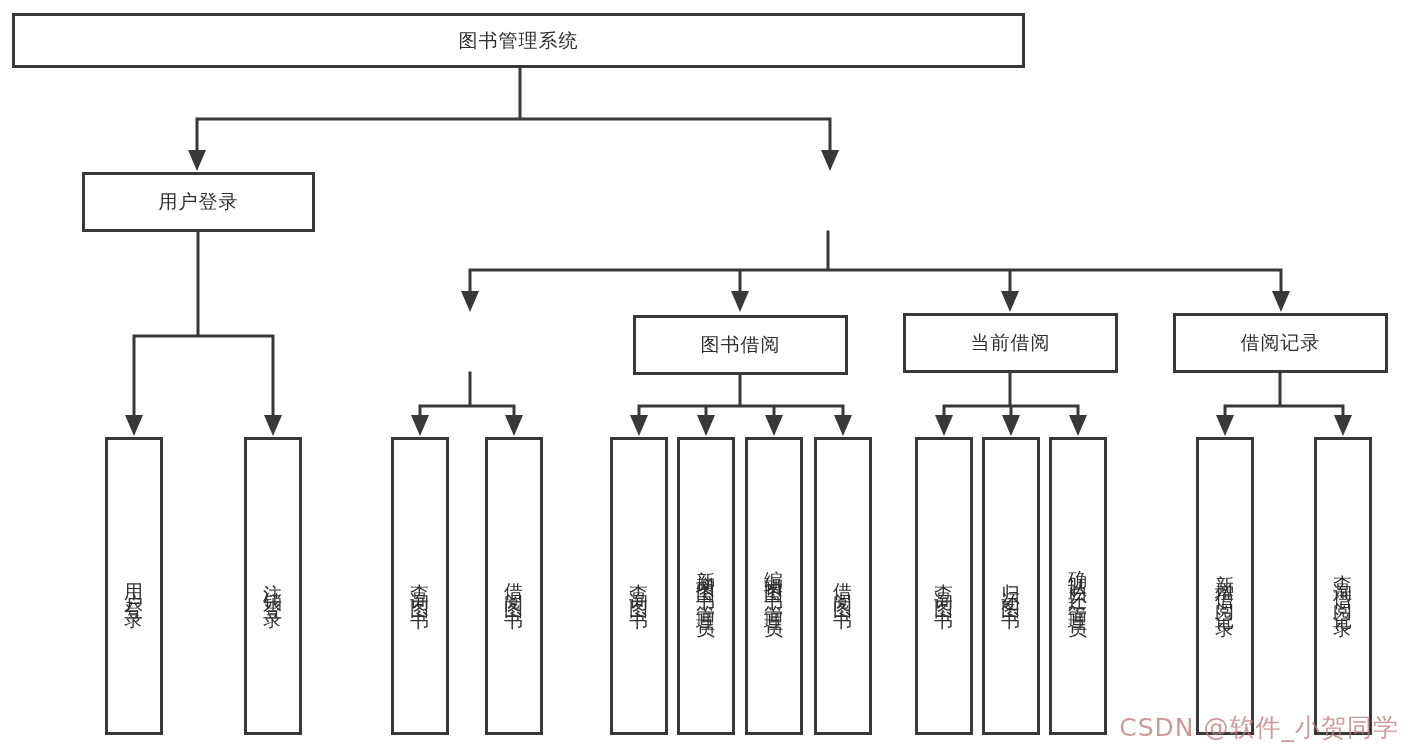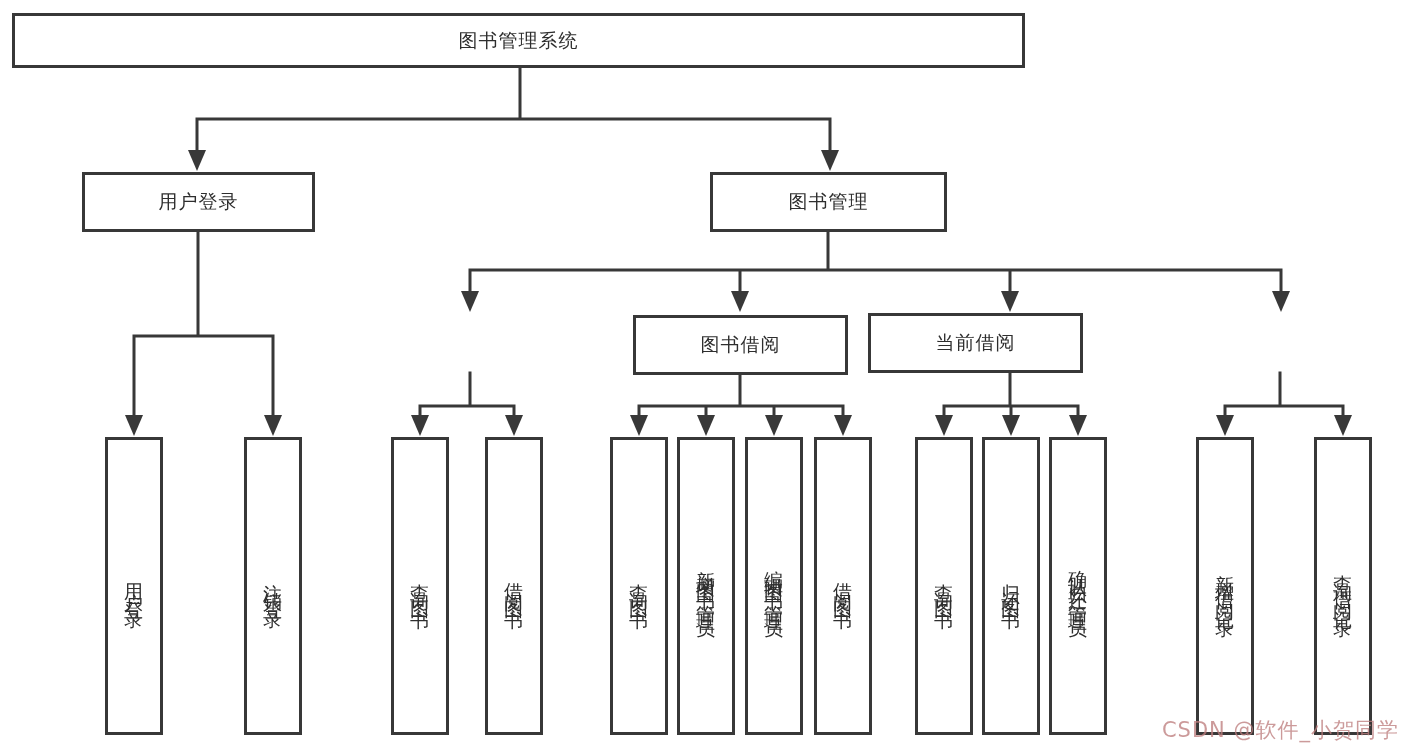--- a/index.html
+++ b/index.html
@@ -30,21 +30,21 @@
     text-orientation:mixed;
     font-size:19px;
     letter-spacing:9px;
     line-height:1;
   }
   .vtext.long{letter-spacing:7px;}
   .watermark{
     position:absolute;
     right:6px;bottom:3px;
     z-index:3;
-    font-size:21px;
+    font-size:25px;
     color:rgba(190,125,125,0.78);
     letter-spacing:1px;
     white-space:nowrap;
   }
 </style>
 </head>
 <body>
 
 <div class="stage">
 
@@ -81,29 +81,29 @@
     <polygon points="1334,415 1352,415 1343,436" fill="#383838"></polygon>
   </svg>
 
   <div class="box" style="left:12px;top:13px;width:1013px;height:55px">
     <span class="hlabel">图书管理系统</span>
   </div>
 
   <div class="box" style="left:82px;top:172px;width:233px;height:60px">
     <span class="hlabel">用户登录</span>
   </div>
-  <div class="box" style="left:710px;top:172px;width:237px;height:60px">
-    <span class="hlabel">图书管理</span>
-  </div>
 
   <div class="box" style="left:633px;top:315px;width:215px;height:60px">
     <span class="hlabel">图书借阅</span>
   </div>
-  <div class="box" style="left:868px;top:313px;width:215px;height:60px">
+  <div class="box" style="left:903px;top:313px;width:215px;height:60px">
     <span class="hlabel">当前借阅</span>
+  </div>
+  <div class="box" style="left:1173px;top:313px;width:215px;height:60px">
+    <span class="hlabel">借阅记录</span>
   </div>
 
   <div class="box" style="left:105px;top:437px;width:58px;height:298px">
     <span class="vtext">用户登录</span>
   </div>
   <div class="box" style="left:244px;top:437px;width:58px;height:298px">
     <span class="vtext">注销登录</span>
   </div>
 
   <div class="box" style="left:391px;top:437px;width:58px;height:298px">

